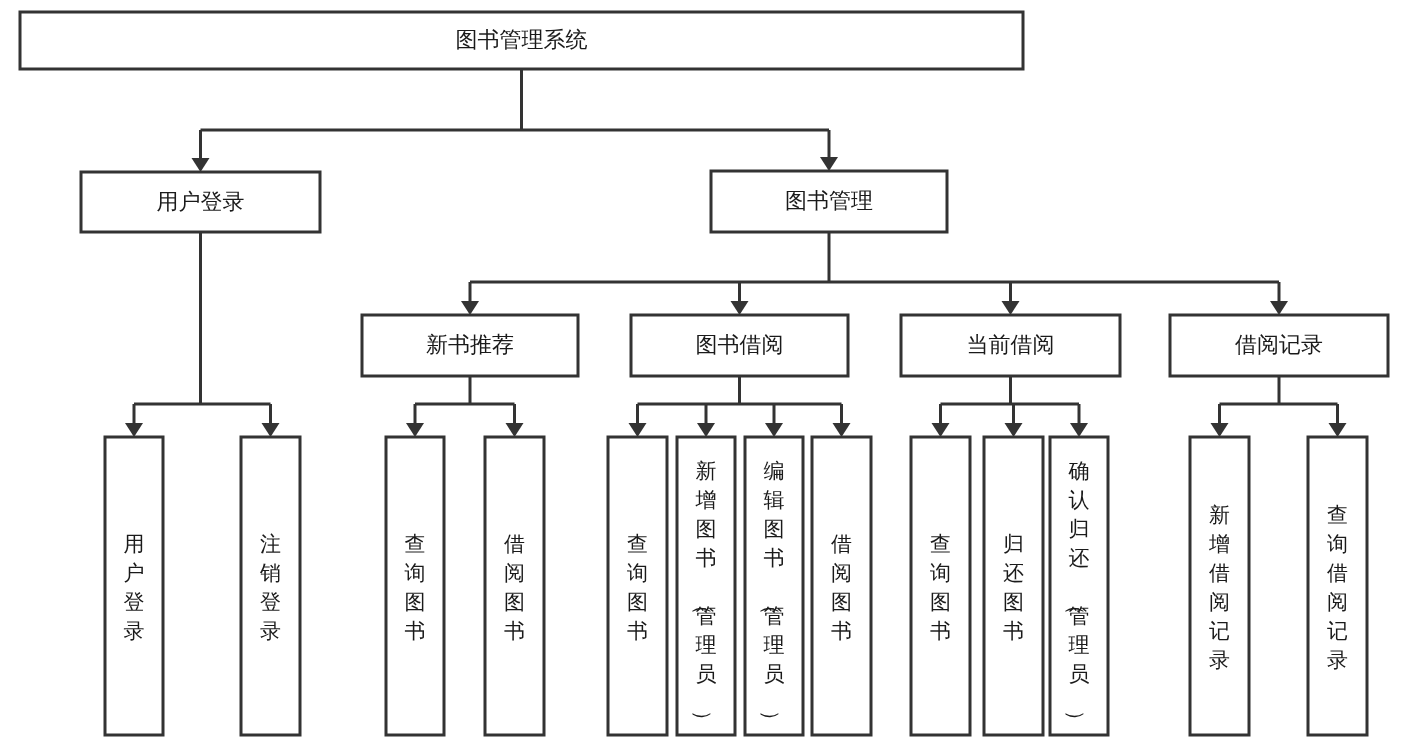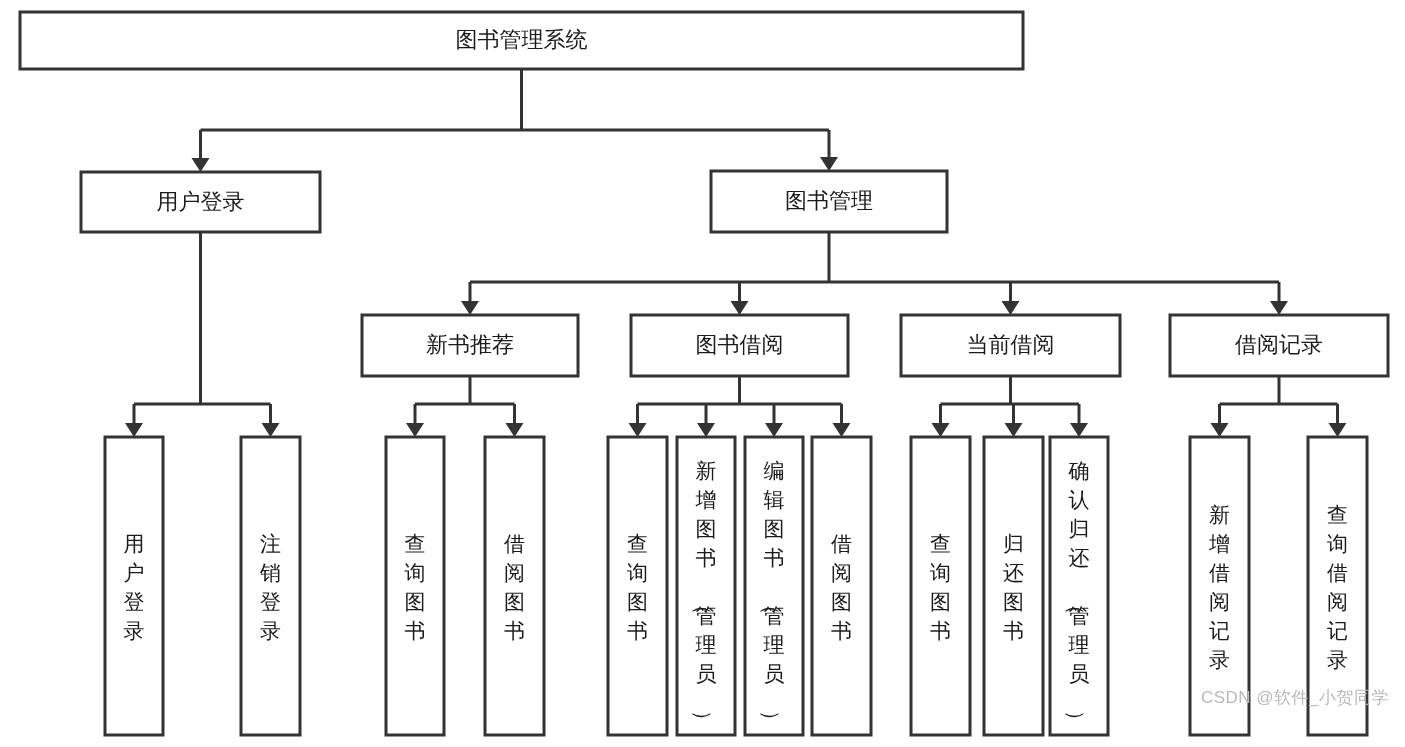--- a/index.html
+++ b/index.html
@@ -199,14 +199,13 @@
         <g>
           <rect x="1190" y="437" width="59" height="298" class="node-box"></rect>
           <text x="1219.5" y="521.62" class="node-label-v"><tspan x="1219.5" dy="0">新</tspan><tspan x="1219.5" dy="29">增</tspan><tspan x="1219.5" dy="29">借</tspan><tspan x="1219.5" dy="29">阅</tspan><tspan x="1219.5" dy="29">记</tspan><tspan x="1219.5" dy="29">录</tspan></text>
         </g>
         <g>
           <rect x="1308" y="437" width="59" height="298" class="node-box"></rect>
           <text x="1337.5" y="521.62" class="node-label-v"><tspan x="1337.5" dy="0">查</tspan><tspan x="1337.5" dy="29">询</tspan><tspan x="1337.5" dy="29">借</tspan><tspan x="1337.5" dy="29">阅</tspan><tspan x="1337.5" dy="29">记</tspan><tspan x="1337.5" dy="29">录</tspan></text>
         </g>
       </g>
   </svg>
-  <div class="watermark">CSDN @软件_小贺同学</div>
 </div>
 
 </body></html>

